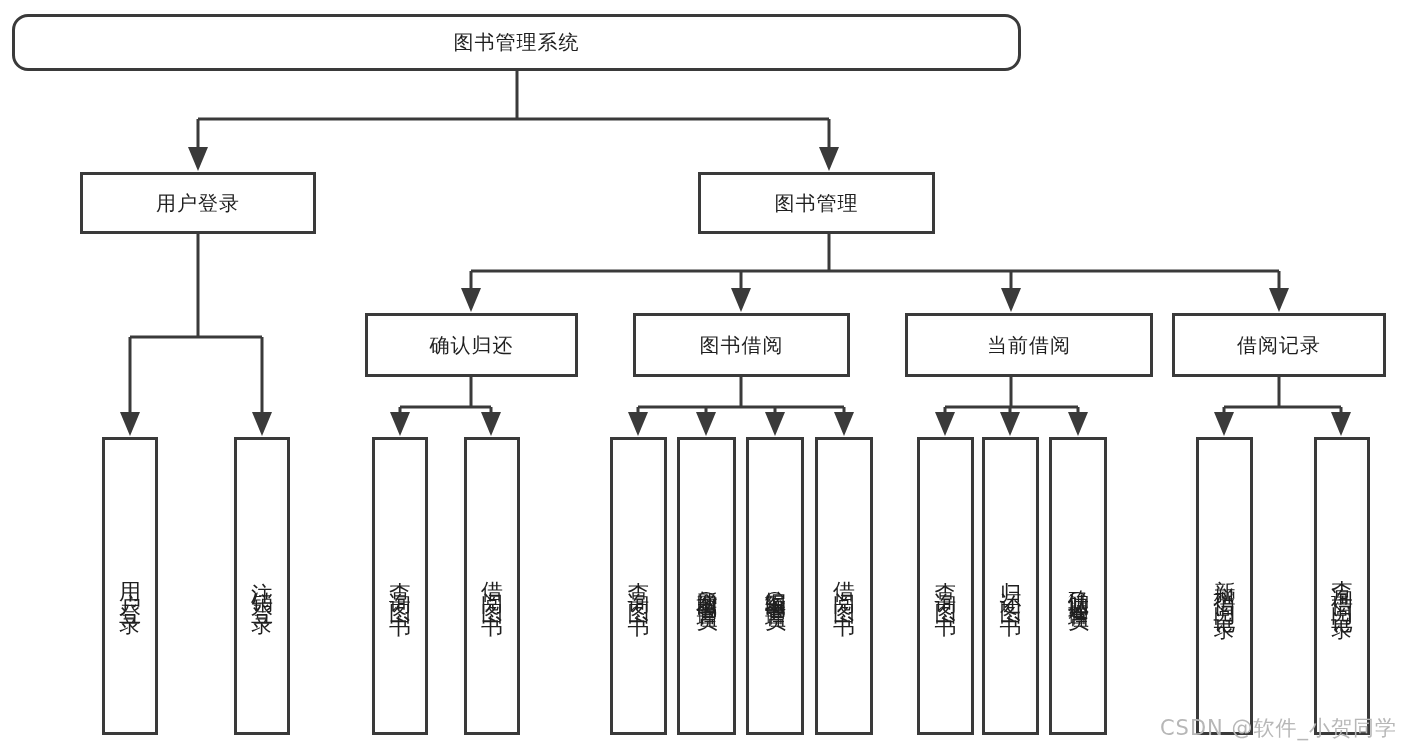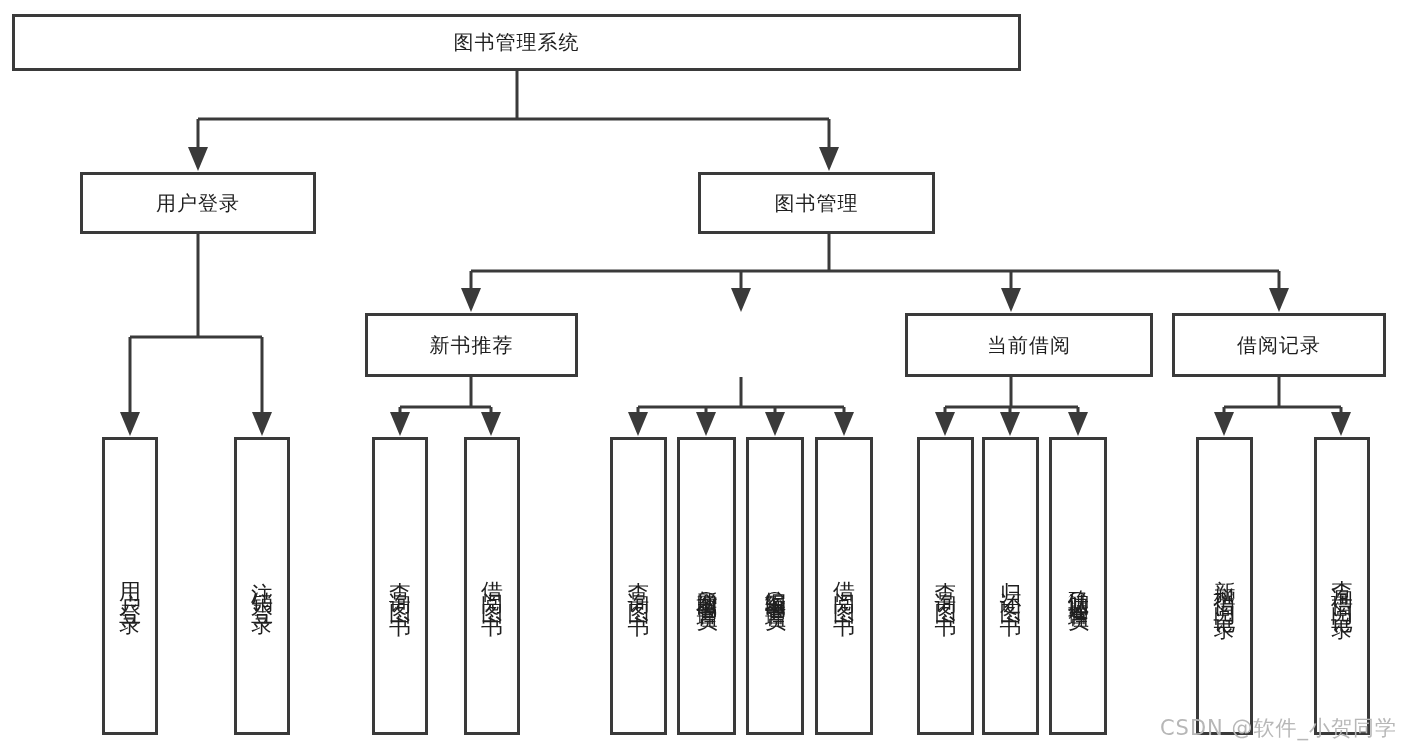--- a/index.html
+++ b/index.html
@@ -70,26 +70,27 @@
       <polygon points="765,412 785,412 775,436"></polygon>
       <polygon points="834,412 854,412 844,436"></polygon>
       <polygon points="935,412 955,412 945,436"></polygon>
       <polygon points="1000,412 1020,412 1010,436"></polygon>
       <polygon points="1068,412 1088,412 1078,436"></polygon>
       <polygon points="1214,412 1234,412 1224,436"></polygon>
       <polygon points="1331,412 1351,412 1341,436"></polygon>
     </g>
   </svg>
 
-  <div class="hbox" style="left:12px;top:14px;width:1009px;height:57px;">图书管理系统</div>
+  <div class="hbox" style="left:12px;top:14px;width:1009px;height:57px;border-radius:16px;">图书管理系统</div>
 
   <div class="hbox" style="left:80px;top:172px;width:236px;height:62px;">用户登录</div>
   <div class="hbox" style="left:698px;top:172px;width:237px;height:62px;">图书管理</div>
 
-  <div class="hbox" style="left:365px;top:313px;width:213px;height:64px;">新书推荐</div>
+  <div class="hbox" style="left:365px;top:313px;width:213px;height:64px;">确认归还</div>
+  <div class="hbox" style="left:633px;top:313px;width:217px;height:64px;">图书借阅</div>
   <div class="hbox" style="left:905px;top:313px;width:248px;height:64px;">当前借阅</div>
   <div class="hbox" style="left:1172px;top:313px;width:214px;height:64px;">借阅记录</div>
 
   <div class="vbox" style="left:102px;width:56px;">
     <span class="vtext">用户登录</span>
   </div>
   <div class="vbox" style="left:234px;width:56px;">
     <span class="vtext">注销登录</span>
   </div>
 

